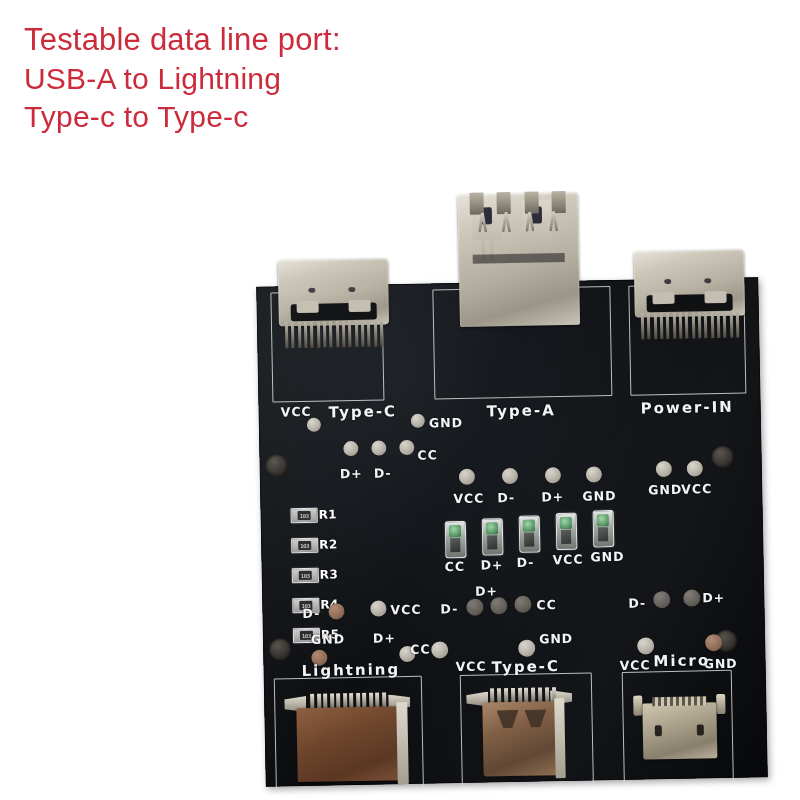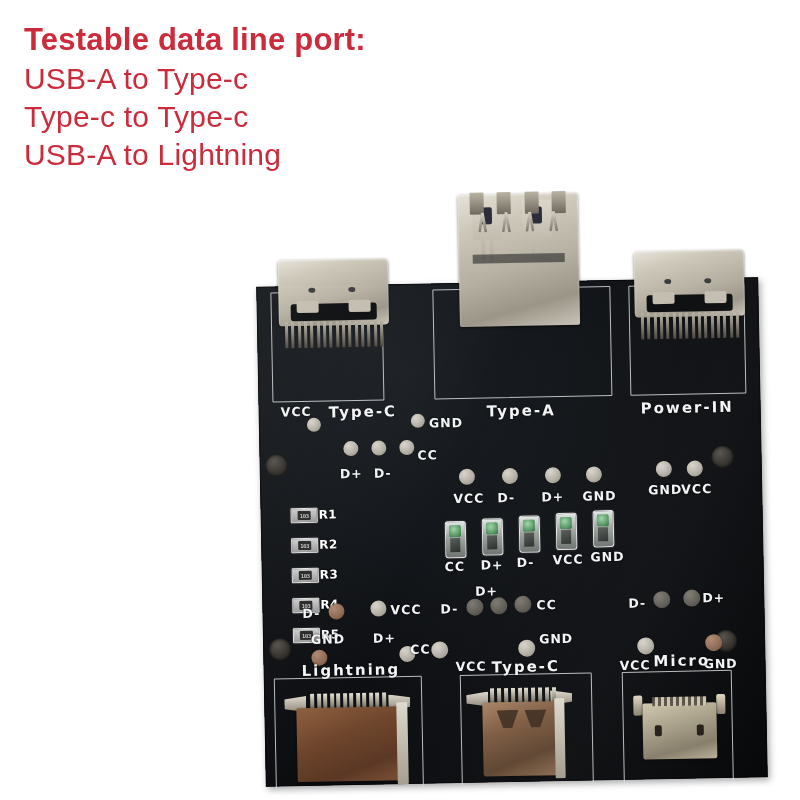--- a/index.html
+++ b/index.html
@@ -11,21 +11,21 @@
     position:relative;
   }
 
   
   #promo{
     position:absolute; left:24px; top:20px; width:520px;
     color:#cc2b3c;
     z-index:40;
   }
   #promo .headline{
-    font-size:31px; line-height:40px; font-weight:700;
+    font-size:31px; line-height:40px; font-weight:400;
     letter-spacing:.2px; white-space:nowrap;
   }
   #promo .line{
     font-size:30px; line-height:38px; font-weight:400;
     letter-spacing:.2px; white-space:nowrap;
   }
 
   
   #board-wrap{
     position:absolute; left:0; top:0; width:800px; height:800px;
@@ -216,23 +216,22 @@
   #micro .ear{position:absolute;top:8px;width:9px;height:20px;
     background:linear-gradient(180deg,#ddd5c0,#8a8270);border-radius:2px;}
   #micro .ear.l{left:-9px;}
   #micro .ear.r{left:74px;}
 </style>
 </head>
 <body>
 
 <div id="promo" style="color: rgb(204, 43, 60);">
   <div class="headline">Testable data line port:</div>
-  <div class="line">USB-A to Type-c</div>
+  <div class="line">USB-A to Lightning</div>
   <div class="line">Type-c to Type-c</div>
-  <div class="line">USB-A to Lightning</div>
 </div>
 
 <div id="board-wrap">
   <div id="board">
 
     <div class="silk-box" style="left:14px;  top:6px;  width:112px; height:110px;"></div>
     <div class="silk-box" style="left:176px; top:6px;  width:178px; height:110px;"></div>
     <div class="silk-box" style="left:372px; top:6px;  width:116px; height:110px;"></div>
 
     <div class="silk-box" style="left:10px;  top:392px;width:148px;height:112px;"></div>

